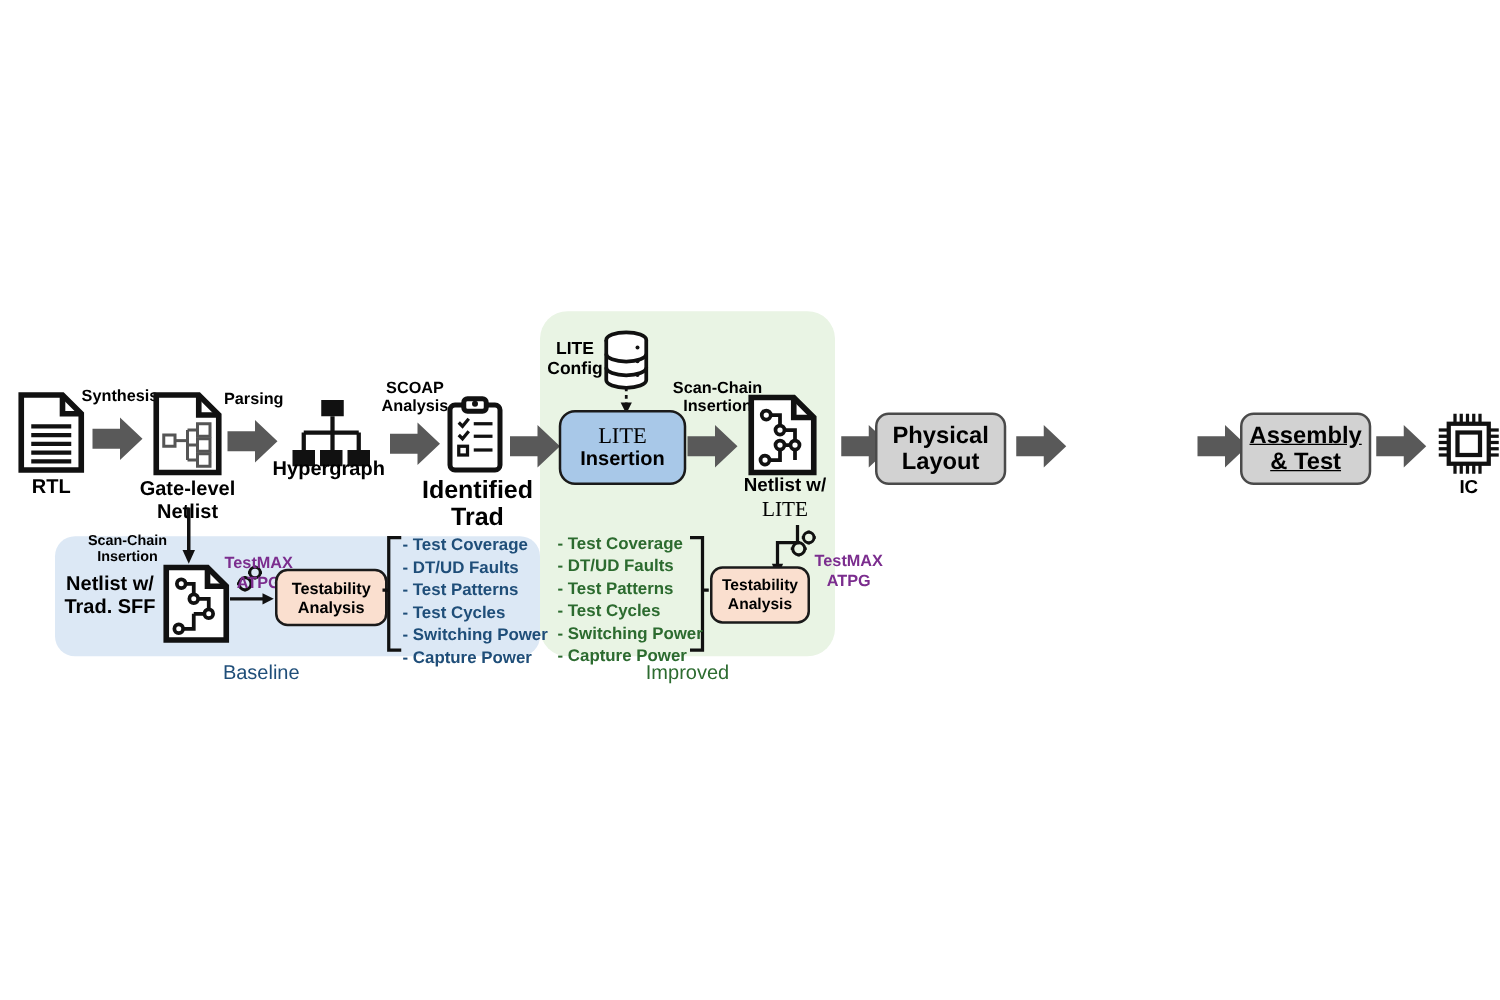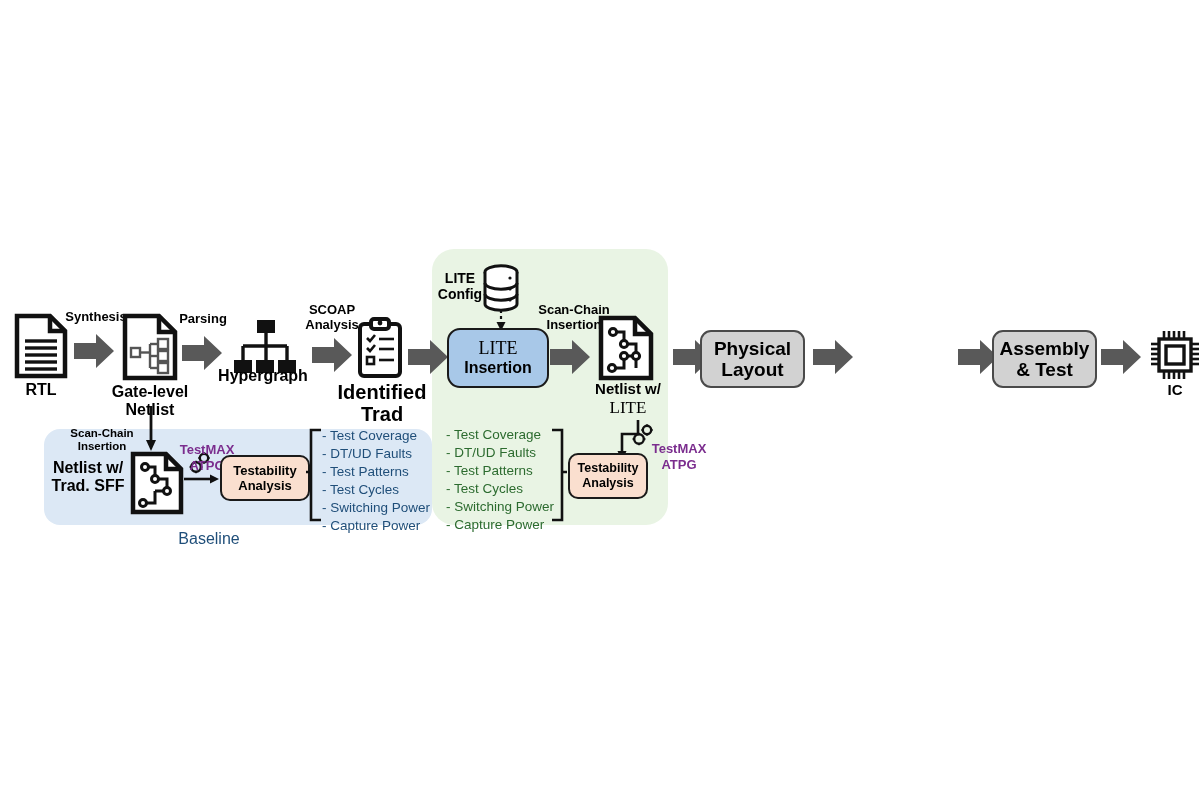--- a/index.html
+++ b/index.html
@@ -24,21 +24,21 @@
 
   
   .lite-box{background:#a8c8e8;border:2.5px solid #1a1a1a;border-radius:13px;
      display:flex;flex-direction:column;align-items:center;justify-content:center;
      text-align:center;line-height:1.1;}
   .ta-box{background:#fadfcf;border:2.5px solid #1a1a1a;border-radius:10px;
      display:flex;align-items:center;justify-content:center;text-align:center;
      font-weight:bold;line-height:1.18;color:#000;}
 
   
-  .metrics{font-weight:normal;line-height:1.33;font-size:13.5px;white-space:nowrap;}
+  .metrics{font-weight:bold;line-height:1.33;font-size:13.5px;white-space:nowrap;}
   .metrics div{white-space:nowrap;}
   .m-base{color:#1f4e79;}
   .m-impr{color:#2c6b2f;}
 
   .region-name{font-weight:normal;font-size:16px;}
   .tmax{font-weight:bold;color:#7b2d8e;line-height:1.2;text-align:center;font-size:13px;margin-top:16px;}
   .arrow-note{font-weight:bold;font-size:13px;text-align:center;line-height:1.15;color:#000;}
   svg{display:block;overflow:visible;}
 </style>
 </head>
@@ -261,20 +261,21 @@
 
   <div class="abs metrics m-impr" style="left:446px;top:426px;width:110px;">
     <div>- Test Coverage</div>
     <div>- DT/UD Faults</div>
     <div>- Test Patterns</div>
     <div>- Test Cycles</div>
     <div>- Switching Power</div>
     <div>- Capture Power</div>
   </div>
 
+  <div class="abs region-name" style="left:432px;top:530px;width:236px;text-align:center;color:#2c6b2f;">Improved</div>
 
   <div class="abs" style="left:143px;top:406px;">
     <svg width="16" height="46" viewBox="0 0 16 46">
       <line x1="8" y1="0" x2="8" y2="35" stroke="#111" stroke-width="2.8"></line>
       <path d="M8 45 L3 34 H13 Z" fill="#111"></path>
     </svg>
   </div>
 
   <div class="abs arrow-note" style="left:60px;top:427px;width:84px;font-size:11.5px;">
     <div>Scan-Chain</div>
@@ -376,21 +377,21 @@
     </svg>
   </div>
 
 
   <div class="abs" style="left:958px;top:340px;">
     <svg width="40" height="34" viewBox="0 0 40 34">
       <path d="M0 9 H22 V0 L40 17 L22 34 V25 H0 Z" fill="#595959"></path>
     </svg>
   </div>
 
-  <div class="abs proc-box" style="left:992px;top:330px;width:101px;height:54px;">
+  <div class="abs proc-box" style="left:992px;top:330px;width:101px;height:54px;text-decoration:underline;">
     <div>
       <div>Assembly</div>
       <div>&amp; Test</div>
     </div>
   </div>
 
   <div class="abs" style="left:1101px;top:340px;">
     <svg width="40" height="34" viewBox="0 0 40 34">
       <path d="M0 9 H22 V0 L40 17 L22 34 V25 H0 Z" fill="#595959"></path>
     </svg>

